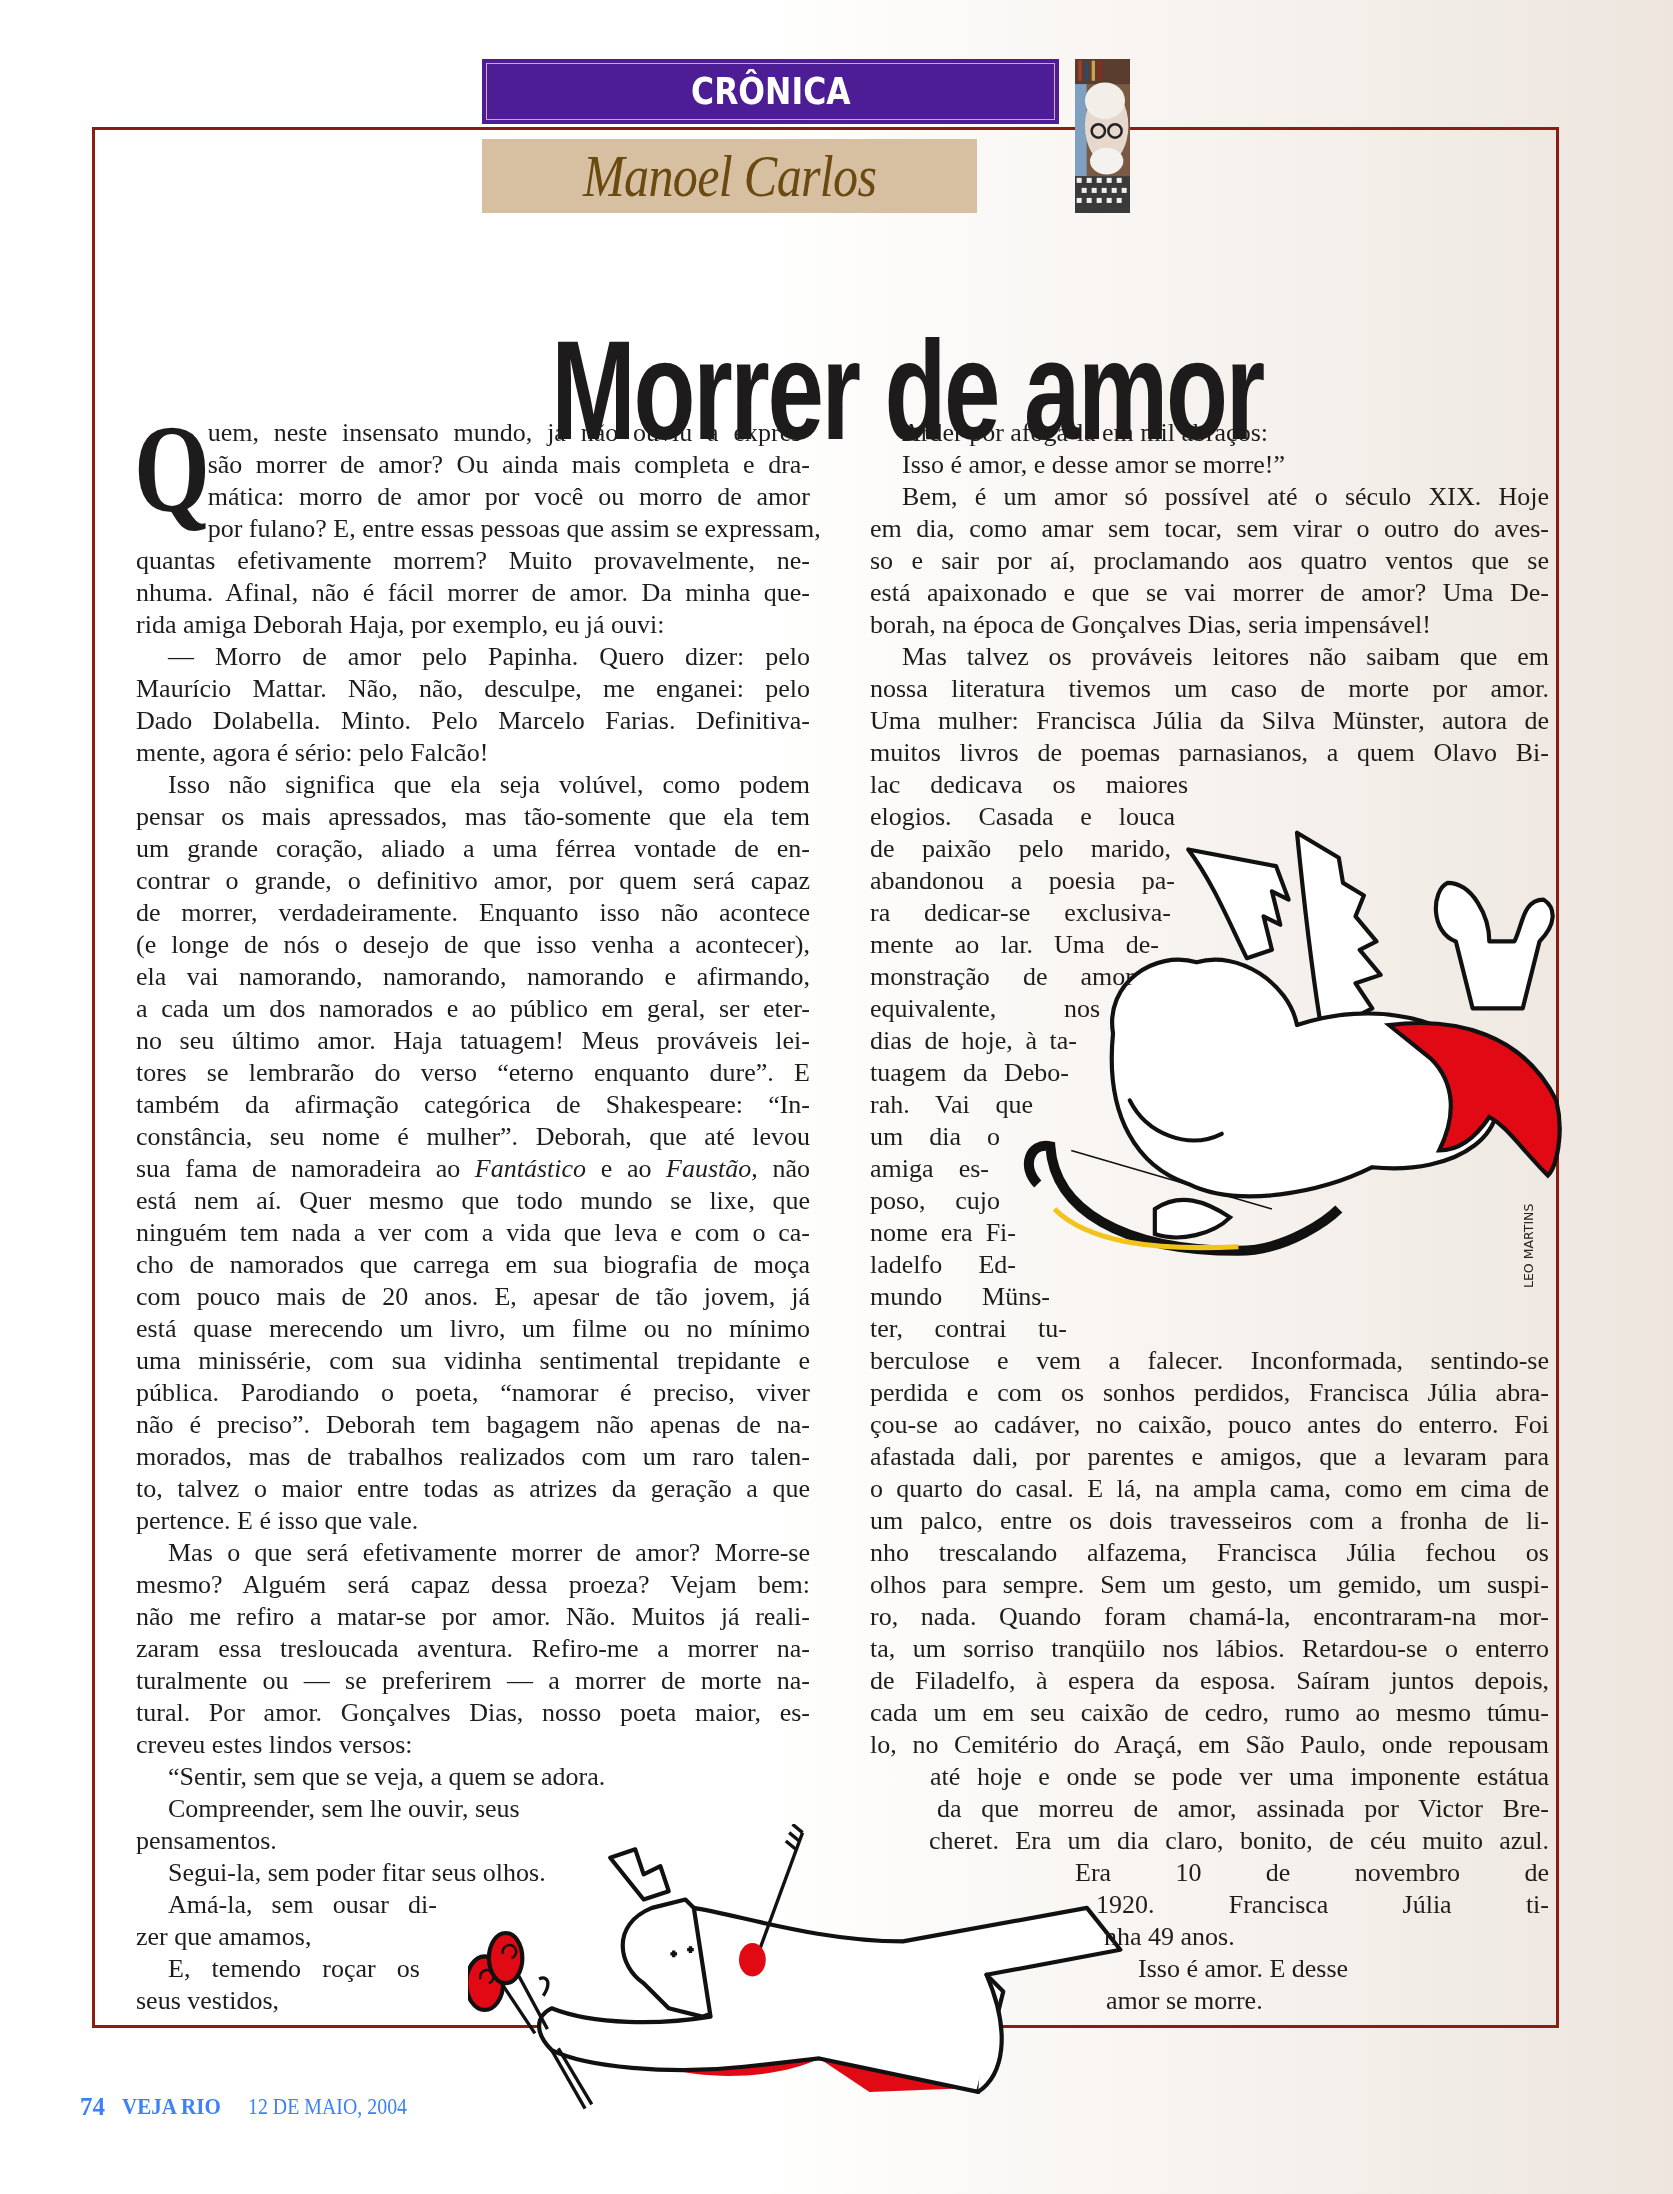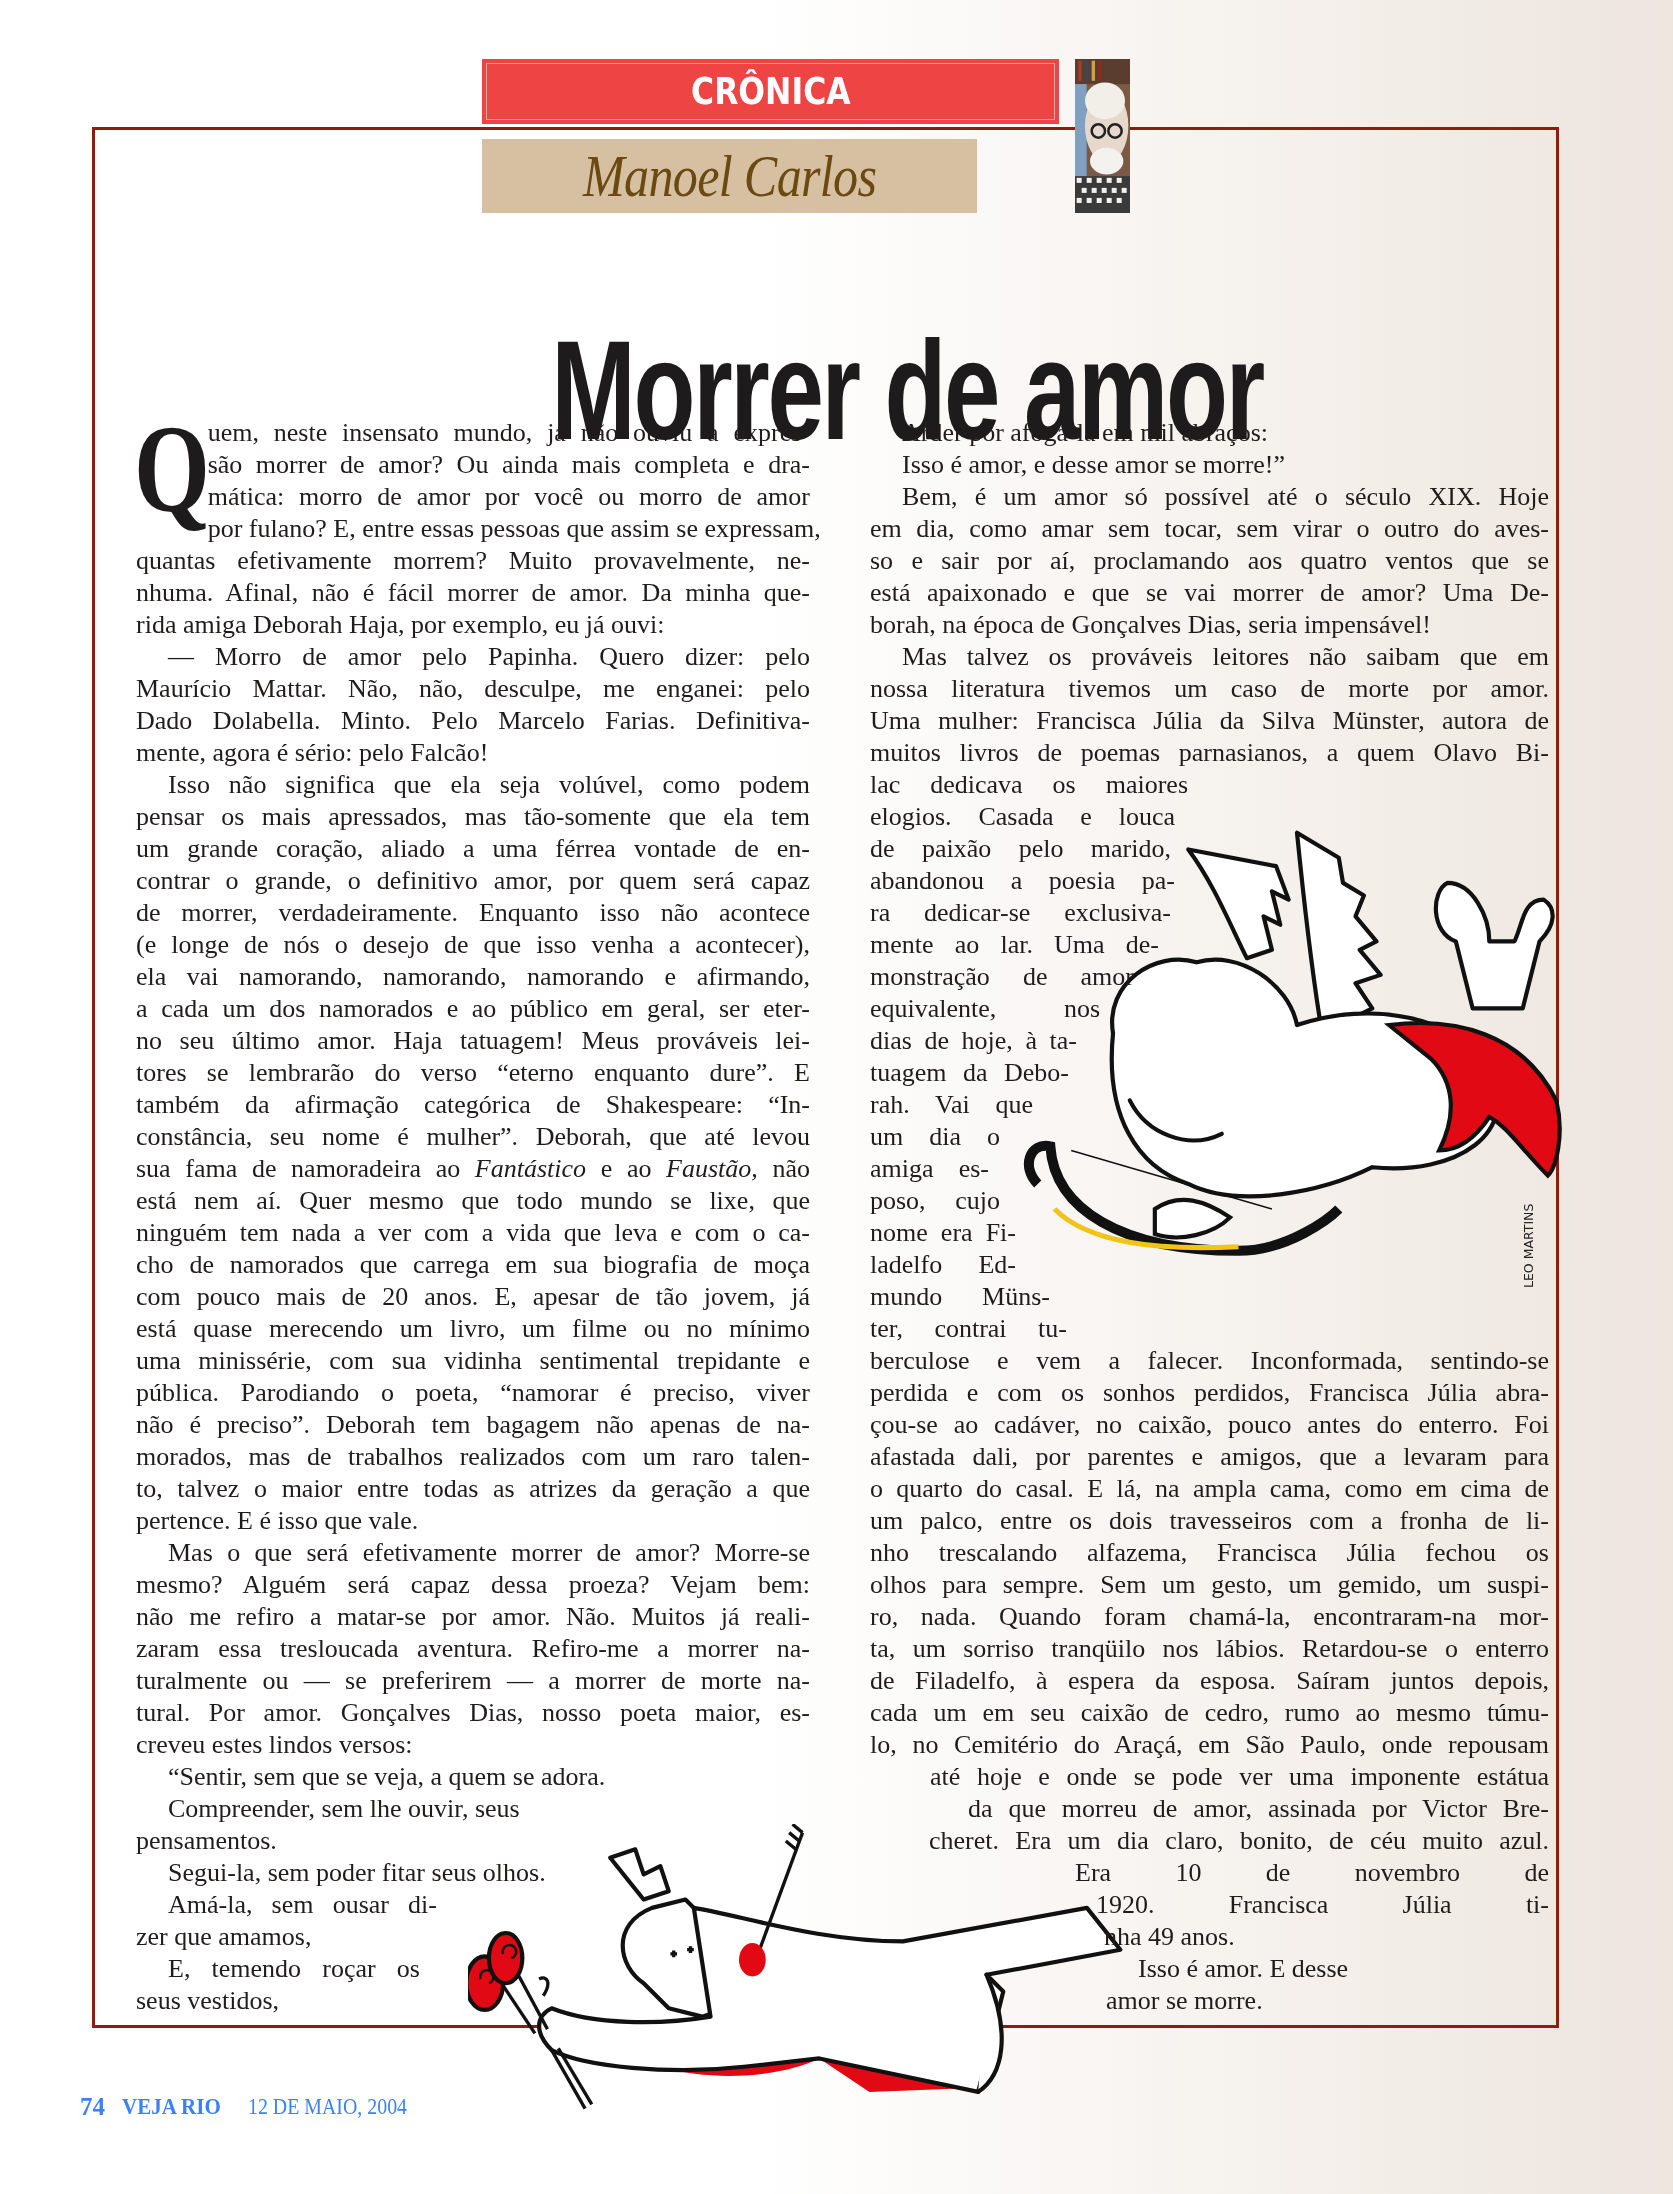--- a/index.html
+++ b/index.html
@@ -8,21 +8,21 @@
     background: linear-gradient(90deg, #ffffff 0%, #ffffff 45%, #f4efea 80%, #ede5de 100%);
     font-family: "Liberation Serif", "DejaVu Serif", serif;
     color: #1f1c1b;
   }
   .frame {
     position: absolute; left: 92px; top: 127px; width: 1467px; height: 1901px;
     border: 3.3px solid #8c1d13; box-sizing: border-box;
   }
   .kicker {
     position: absolute; left: 482px; top: 59px; width: 577px; height: 65px;
-    background: #ef4444; box-sizing: border-box; padding: 4.2px;
+    background: #4c1d95; box-sizing: border-box; padding: 4.2px;
     z-index: 3;
   }
   .kicker-inner {
     width: 100%; height: 100%; box-sizing: border-box;
     border: 1.7px solid #d9a89e;
     display: flex; align-items: center; justify-content: center;
   }
   .kicker-text {
     font-family: "DejaVu Sans", sans-serif; font-weight: bold;
     color: #ffffff; font-size: 37px; letter-spacing: 0px;
@@ -269,21 +269,21 @@
   <span class="line">o quarto do casal. E lá, na ampla cama, como em cima de</span>
   <span class="line">um palco, entre os dois travesseiros com a fronha de li-</span>
   <span class="line">nho trescalando alfazema, Francisca Júlia fechou os</span>
   <span class="line">olhos para sempre. Sem um gesto, um gemido, um suspi-</span>
   <span class="line">ro, nada. Quando foram chamá-la, encontraram-na mor-</span>
   <span class="line">ta, um sorriso tranqüilo nos lábios. Retardou-se o enterro</span>
   <span class="line">de Filadelfo, à espera da esposa. Saíram juntos depois,</span>
   <span class="line">cada um em seu caixão de cedro, rumo ao mesmo túmu-</span>
   <span class="line">lo, no Cemitério do Araçá, em São Paulo, onde repousam</span>
   <span class="line" style="margin-left:60px">até hoje e onde se pode ver uma imponente estátua</span>
-  <span class="line" style="margin-left:98px">da que morreu de amor, assinada por Victor Bre-</span>
+  <span class="line" style="margin-left:67px">da que morreu de amor, assinada por Victor Bre-</span>
   <span class="line" style="margin-left:59px">cheret. Era um dia claro, bonito, de céu muito azul.</span>
   <span class="line" style="margin-left:205px">Era 10 de novembro de</span>
   <span class="line" style="margin-left:226px">1920. Francisca Júlia ti-</span>
   <span class="line last" style="margin-left:234px">nha 49 anos.</span>
   <span class="line last" style="margin-left:268px">Isso é amor. E desse</span>
   <span class="line last" style="margin-left:236px">amor se morre.</span>
 </div>
 
 <div class="credit">LEO MARTINS</div>
 

